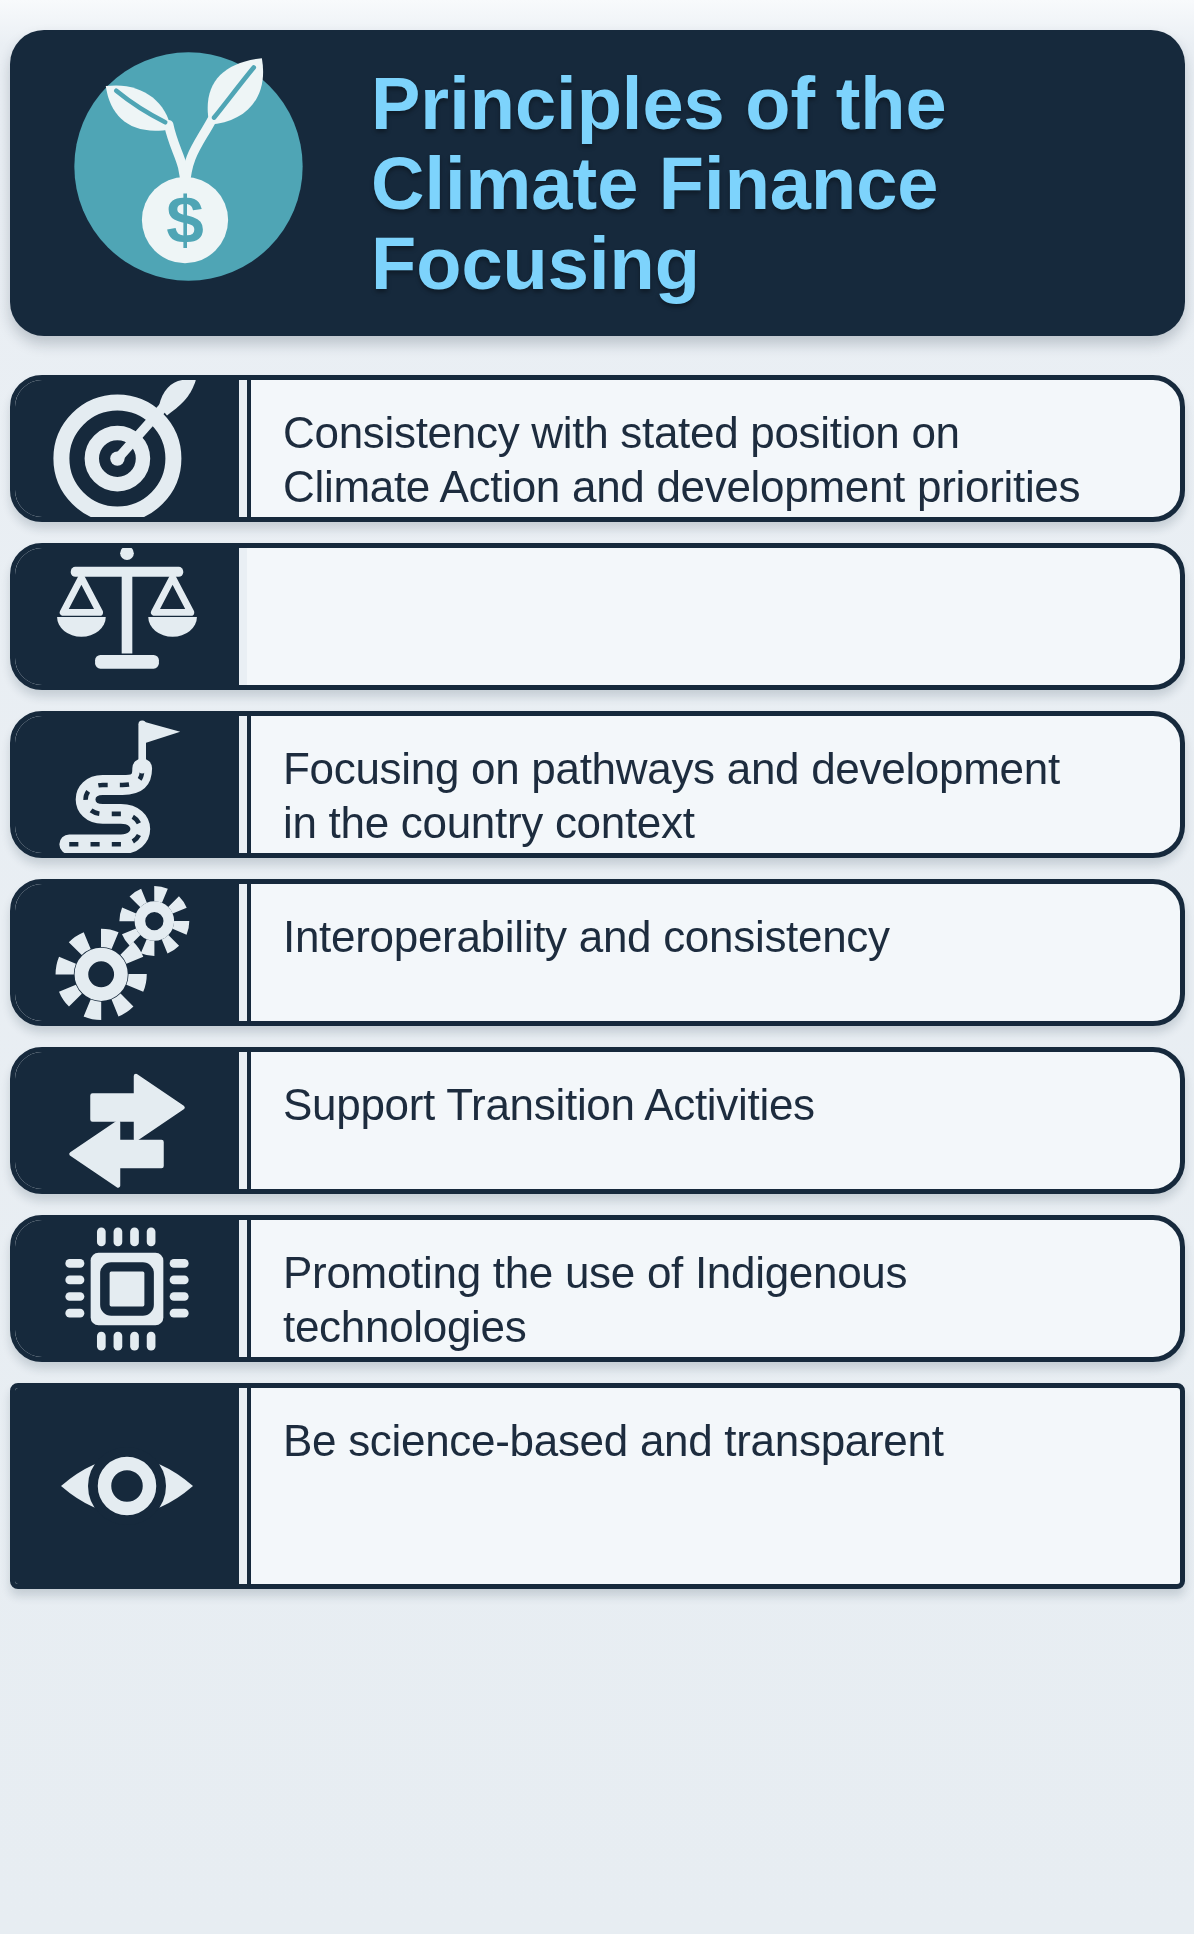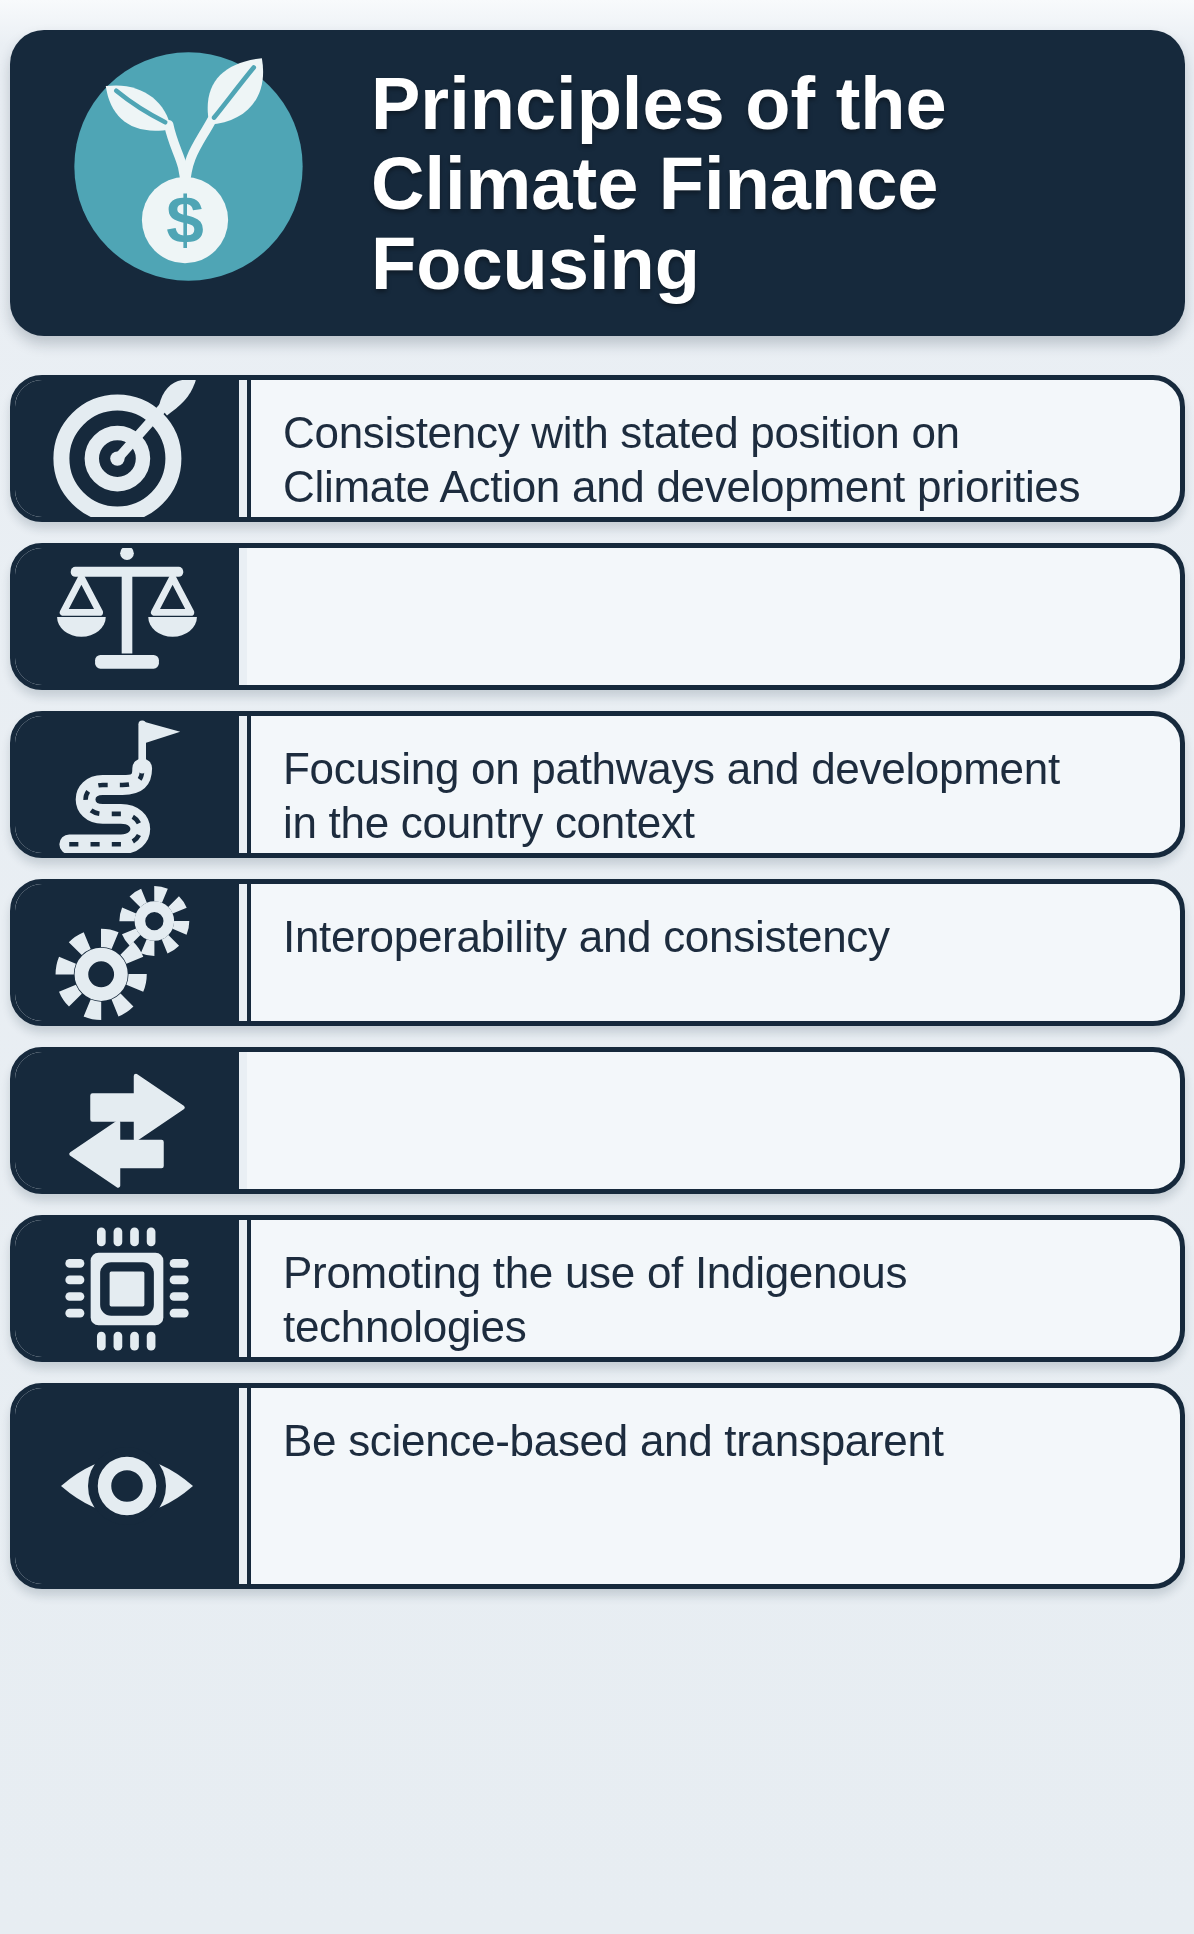--- a/index.html
+++ b/index.html
@@ -14,32 +14,32 @@
   
   .header{
     height:306px;border-radius:34px;background:#16293c;
     display:flex;align-items:flex-start;
     box-shadow:0 8px 14px rgba(21,41,60,.22);
     margin-bottom:39px;
   }
   .header-icon{margin:20px 0 0 62px;flex-shrink:0;}
   .title{
     margin:34px 0 0 66px;
-    color:#ffffff;font-size:74px;line-height:80px;font-weight:bold;
+    color:#7dd3fc;font-size:74px;line-height:80px;font-weight:bold;
     text-shadow:0 3px 4px rgba(0,0,0,.35);
   }
 
   
   .row{
     box-sizing:border-box;height:147px;margin-bottom:21px;
     border:5px solid #16293c;border-radius:32px;
     background:#f3f7fa;display:flex;overflow:hidden;
     box-shadow:0 7px 10px rgba(21,41,60,.16);
   }
-  .row:last-child{height:206px;margin-bottom:0;}
+  .row:last-child{height:206px;margin-bottom:0;border-radius:8px;}
   .icon-box{
     width:224px;flex-shrink:0;background:#16293c;
     border-right:8px solid #e9eff4;
     display:flex;align-items:center;justify-content:center;
   }
   .text-area{
     flex:1;border-left:4px solid #16293c;
     padding:26px 24px 0 32px;
   }
   .principle-text{
@@ -133,20 +133,23 @@
     </div>
   </div>
 
   <div class="row">
     <div class="icon-box">
       <svg width="150" height="150" viewBox="0 0 100 100">
         <path d="M27 33 L56 33 L56 20 L87 41 L56 62 L56 49 L27 49 Z" fill="#e4ecf1" stroke="#e4ecf1" stroke-width="3" stroke-linejoin="round"></path>
         <path d="M73 64 L44 64 L44 51 L13 72 L44 93 L44 80 L73 80 Z" fill="#e4ecf1" stroke="#e4ecf1" stroke-width="3" stroke-linejoin="round"></path>
       </svg>
     </div>
+    <div class="text-area">
+      <div class="principle-text">Support Transition Activities</div>
+    </div>
   </div>
 
   <div class="row">
     <div class="icon-box">
       <svg width="158" height="158" viewBox="0 0 100 100">
         <rect x="27" y="27" width="46" height="46" rx="5" fill="#e4ecf1"></rect>
         <rect x="36" y="36" width="28" height="28" rx="4" fill="none" stroke="#16293c" stroke-width="6"></rect>
         <rect x="31" y="11" width="5.5" height="12" rx="2.7" fill="#e4ecf1"></rect>
         <rect x="41.5" y="11" width="5.5" height="12" rx="2.7" fill="#e4ecf1"></rect>
         <rect x="52" y="11" width="5.5" height="12" rx="2.7" fill="#e4ecf1"></rect>

